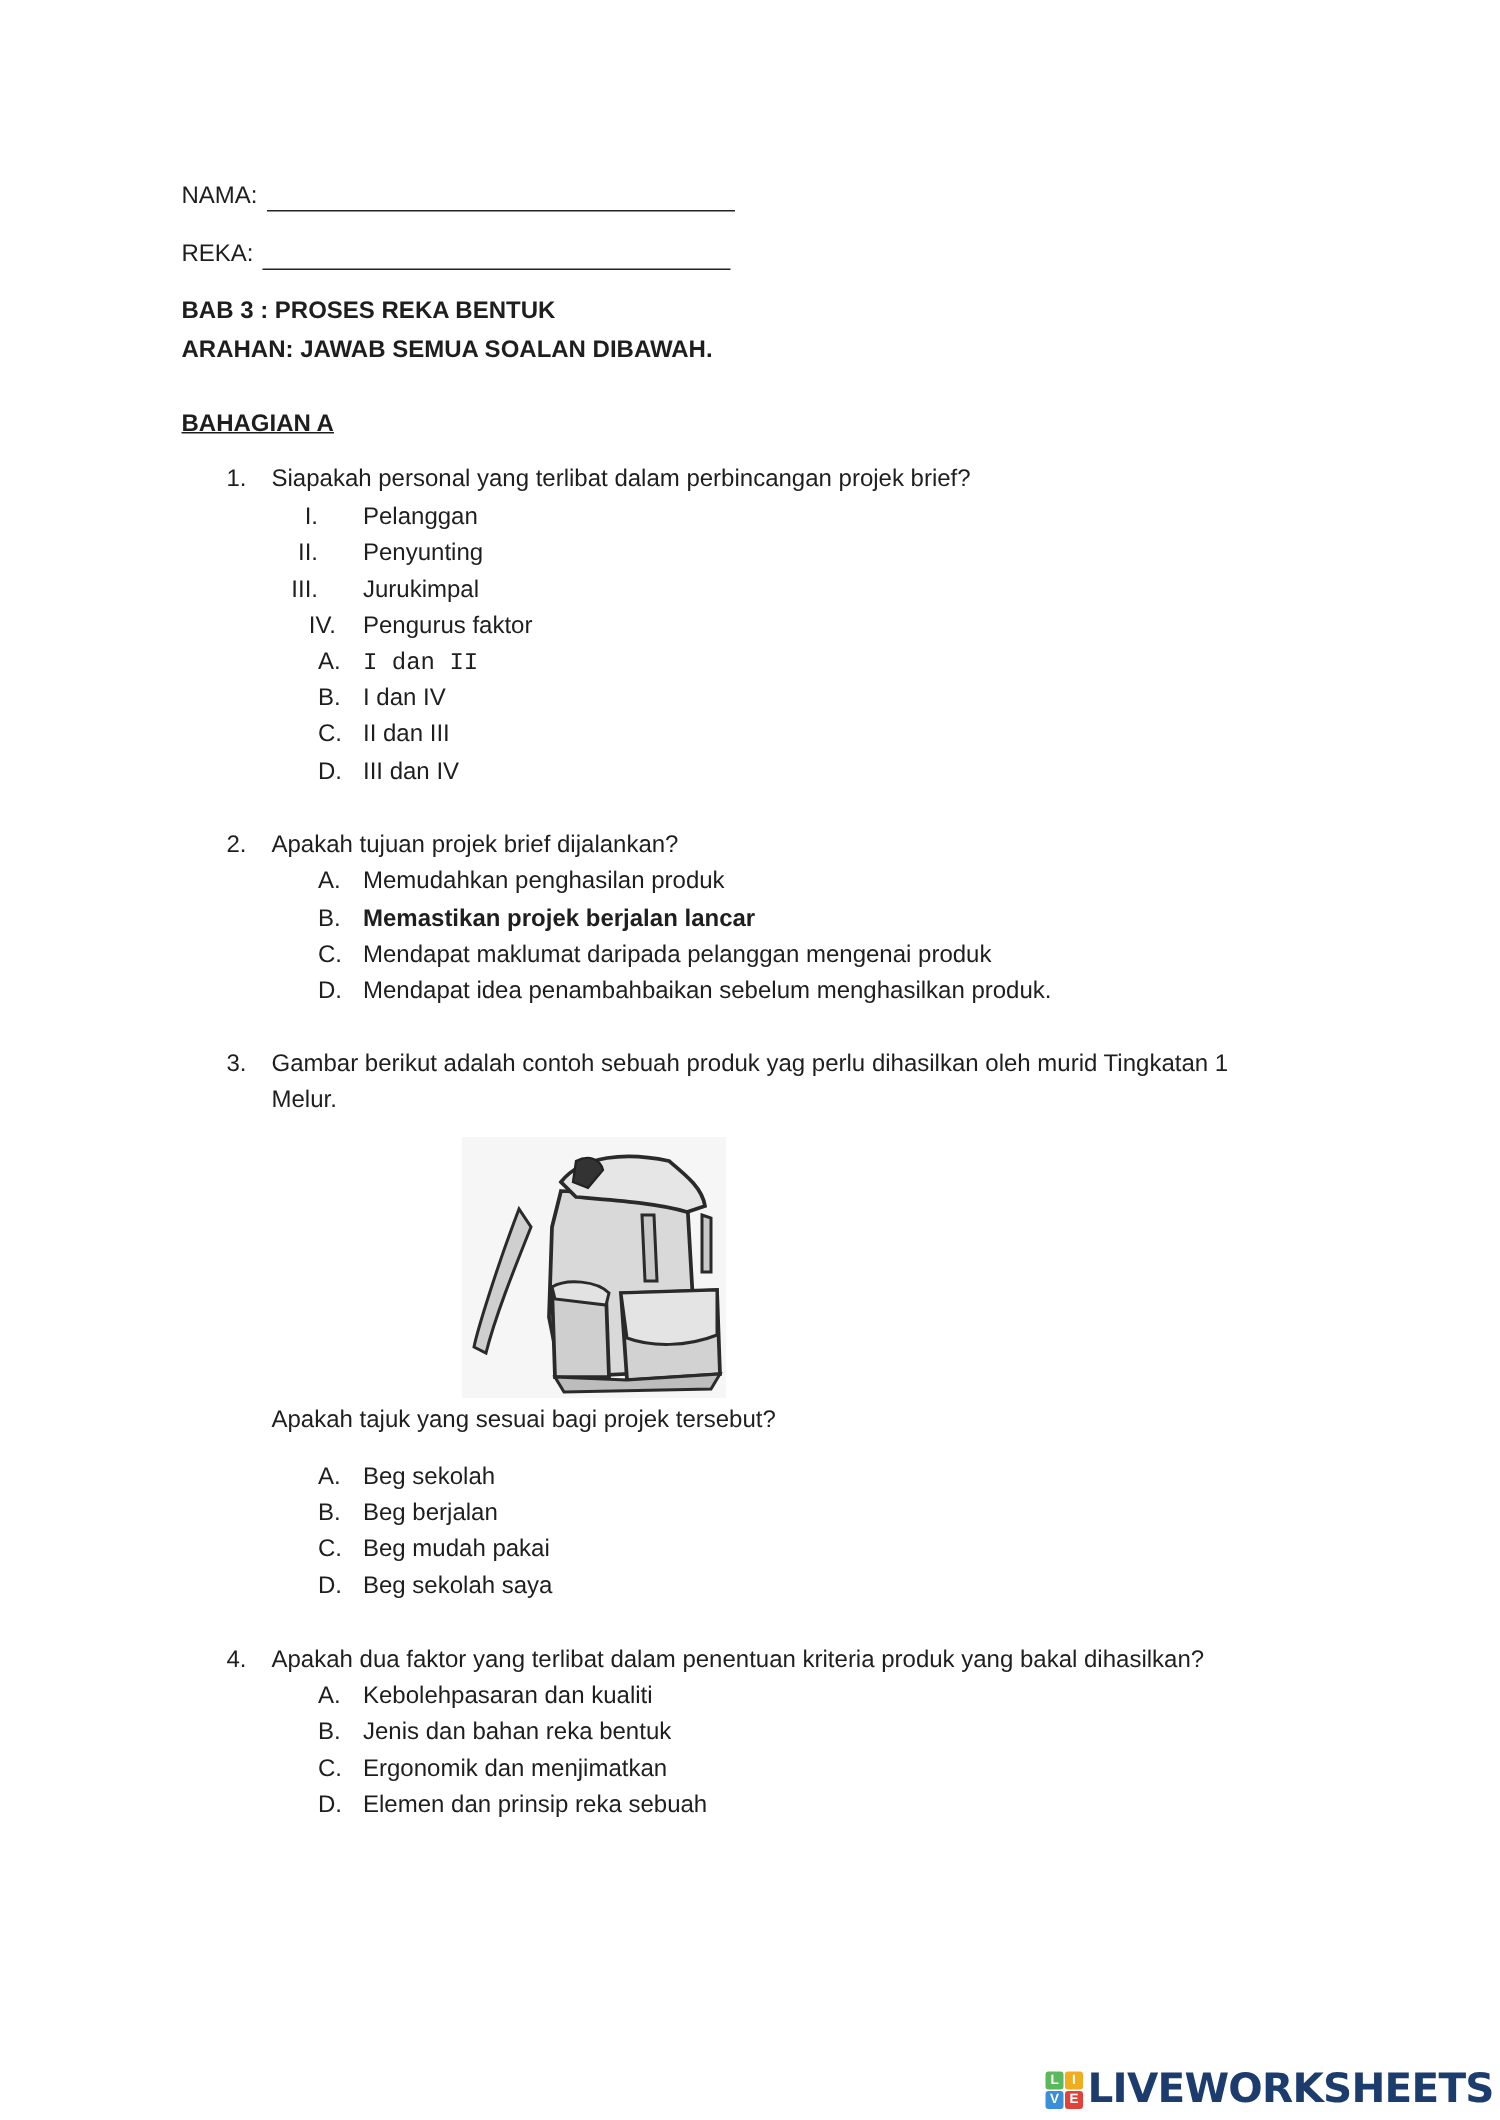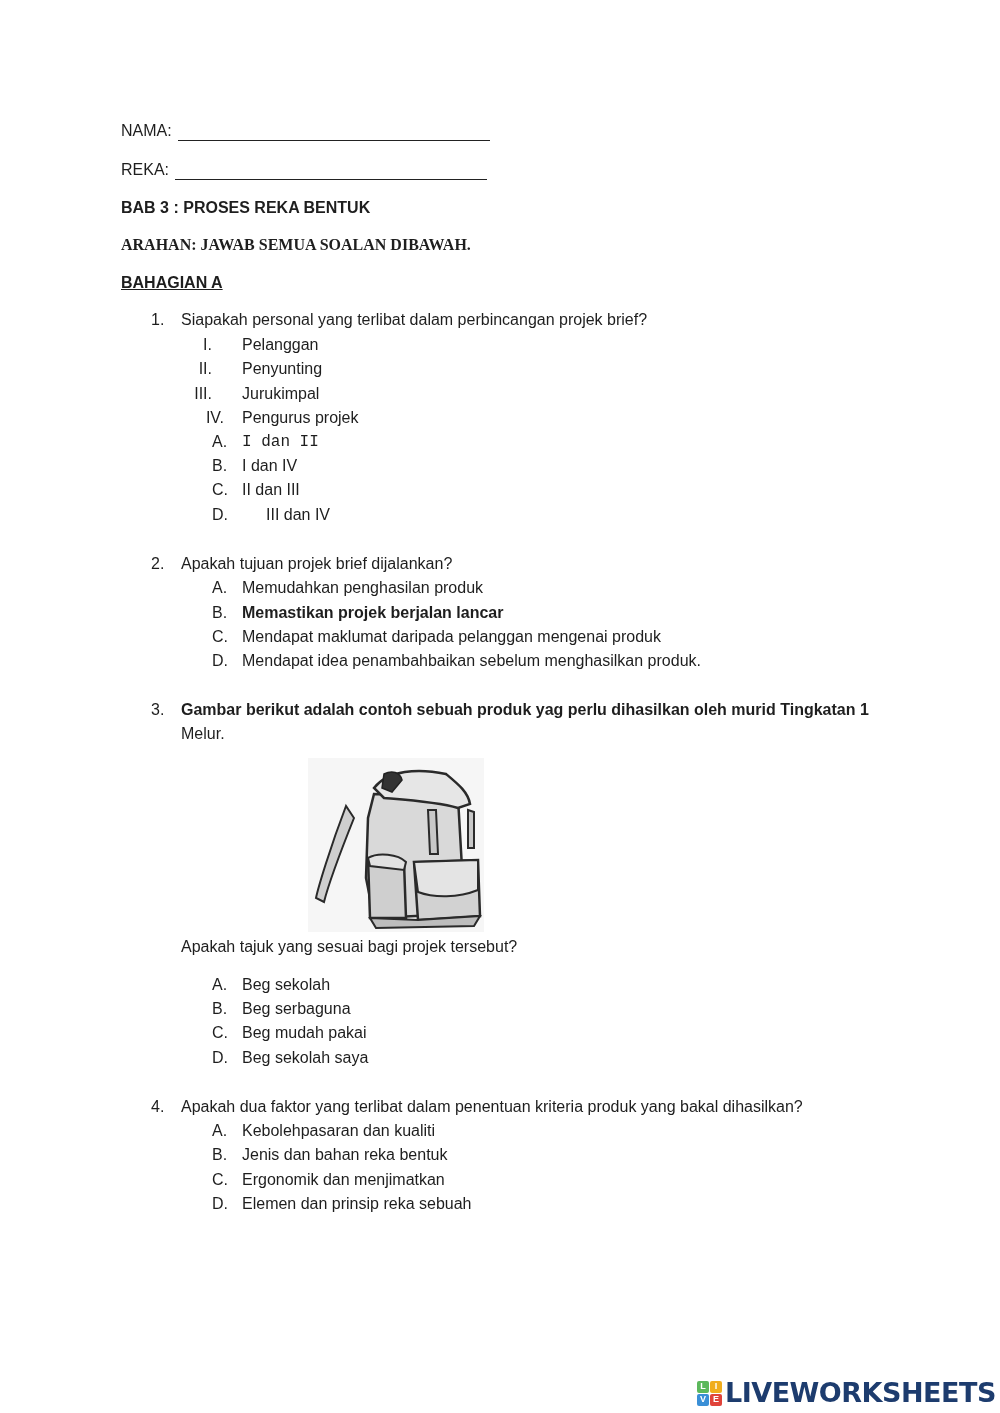--- a/index.html
+++ b/index.html
@@ -32,51 +32,51 @@
 <div class="field-row" style="top:121px;">
   <span>NAMA:</span>
   <span class="field-line" style="width:312px;"></span>
 </div>
 <div class="field-row" style="top:160px;">
   <span>REKA:</span>
   <span class="field-line" style="width:312px;"></span>
 </div>
 
 <div class="abs bold" style="left:121px; top:198px;">BAB 3 : PROSES REKA BENTUK</div>
-<div class="abs bold" style="left:121px; top:235px;font-family:Liberation Serif, serif;">ARAHAN: JAWAB SEMUA SOALAN DIBAWAH.</div>
+<div class="abs bold" style="left:121px; top:224px;">ARAHAN: JAWAB SEMUA SOALAN DIBAWAH.</div>
 <div class="abs bold underline" style="left:121px; top:273px;">BAHAGIAN A</div>
 
 <div>
   <div class="abs qnum" style="top:310px;">1.</div>
   <div class="abs qtext" style="top:310px;">Siapakah personal yang terlibat dalam perbincangan projek brief?</div>
 
   <div class="abs roman" style="left:172px; top:335px;">I.</div>
   <div class="abs otext" style="top:335px;">Pelanggan</div>
   <div class="abs roman" style="left:172px; top:359px;">II.</div>
   <div class="abs otext" style="top:359px;">Penyunting</div>
   <div class="abs roman" style="left:172px; top:384px;">III.</div>
   <div class="abs otext" style="top:384px;">Jurukimpal</div>
   <div class="abs roman" style="left:184px; top:408px;">IV.</div>
-  <div class="abs otext" style="top:408px;">Pengurus projek</div>
+  <div class="abs otext" style="top:408px;">Pengurus faktor</div>
 
   <div>
     <div class="abs letter" style="top:432px;">A.</div>
     <div class="abs otext" style="top:432px;font-family:Liberation Mono, monospace;">I dan II</div>
   </div>
   <div>
     <div class="abs letter" style="top:456px;">B.</div>
     <div class="abs otext" style="top:456px;">I dan IV</div>
   </div>
   <div>
     <div class="abs letter" style="top:480px;">C.</div>
     <div class="abs otext" style="top:480px;">II dan III</div>
   </div>
   <div>
     <div class="abs letter" style="top:505px;">D.</div>
-    <div class="abs otext" style="top:505px;margin-left:24px;">III dan IV</div>
+    <div class="abs otext" style="top:505px;">III dan IV</div>
   </div>
 </div>
 
 <div>
   <div class="abs qnum" style="top:554px;">2.</div>
   <div class="abs qtext" style="top:554px;">Apakah tujuan projek brief dijalankan?</div>
   <div>
     <div class="abs letter" style="top:578px;">A.</div>
     <div class="abs otext" style="top:578px;text-align:center;">Memudahkan penghasilan produk</div>
   </div>
@@ -89,21 +89,21 @@
     <div class="abs otext" style="top:627px;">Mendapat maklumat daripada pelanggan mengenai produk</div>
   </div>
   <div>
     <div class="abs letter" style="top:651px;">D.</div>
     <div class="abs otext" style="top:651px;">Mendapat idea penambahbaikan sebelum menghasilkan produk.</div>
   </div>
 </div>
 
 <div>
   <div class="abs qnum" style="top:700px;">3.</div>
-  <div class="abs qtext" style="top:700px;font-weight:bold;">Gambar berikut adalah contoh sebuah produk yag perlu dihasilkan oleh murid Tingkatan 1</div>
+  <div class="abs qtext" style="top:700px;">Gambar berikut adalah contoh sebuah produk yag perlu dihasilkan oleh murid Tingkatan 1</div>
   <div class="abs qtext" style="top:724px;">Melur.</div>
 
   <div class="bag-wrap">
     <svg width="176" height="174" viewBox="0 0 176 174">
 
       <path d="M38 48 C22 90 10 130 8 140 L16 144 C22 120 34 90 46 60 Z" fill="#cfcfcf" stroke="#2a2a2a" stroke-width="2"></path>
 
       <path d="M66 36 L150 40 L154 110 L150 156 L66 160 L58 120 L60 60 Z" fill="#d9d9d9" stroke="#2a2a2a" stroke-width="2.5"></path>
 
       <path d="M66 30 C80 12 110 10 138 16 C150 26 160 34 162 46 L150 50 C130 44 100 42 76 40 Z" fill="#e6e6e6" stroke="#2a2a2a" stroke-width="2.5"></path>
@@ -123,21 +123,21 @@
   </div>
 
   <div class="abs qtext" style="top:937px;">Apakah tajuk yang sesuai bagi projek tersebut?</div>
 
   <div>
     <div class="abs letter" style="top:975px;">A.</div>
     <div class="abs otext" style="top:975px;">Beg sekolah</div>
   </div>
   <div>
     <div class="abs letter" style="top:999px;">B.</div>
-    <div class="abs otext" style="top:999px;">Beg serbaguna</div>
+    <div class="abs otext" style="top:999px;">Beg berjalan</div>
   </div>
   <div>
     <div class="abs letter" style="top:1023px;">C.</div>
     <div class="abs otext" style="top:1023px;">Beg mudah pakai</div>
   </div>
   <div>
     <div class="abs letter" style="top:1048px;">D.</div>
     <div class="abs otext" style="top:1048px;">Beg sekolah saya</div>
   </div>
 </div>

